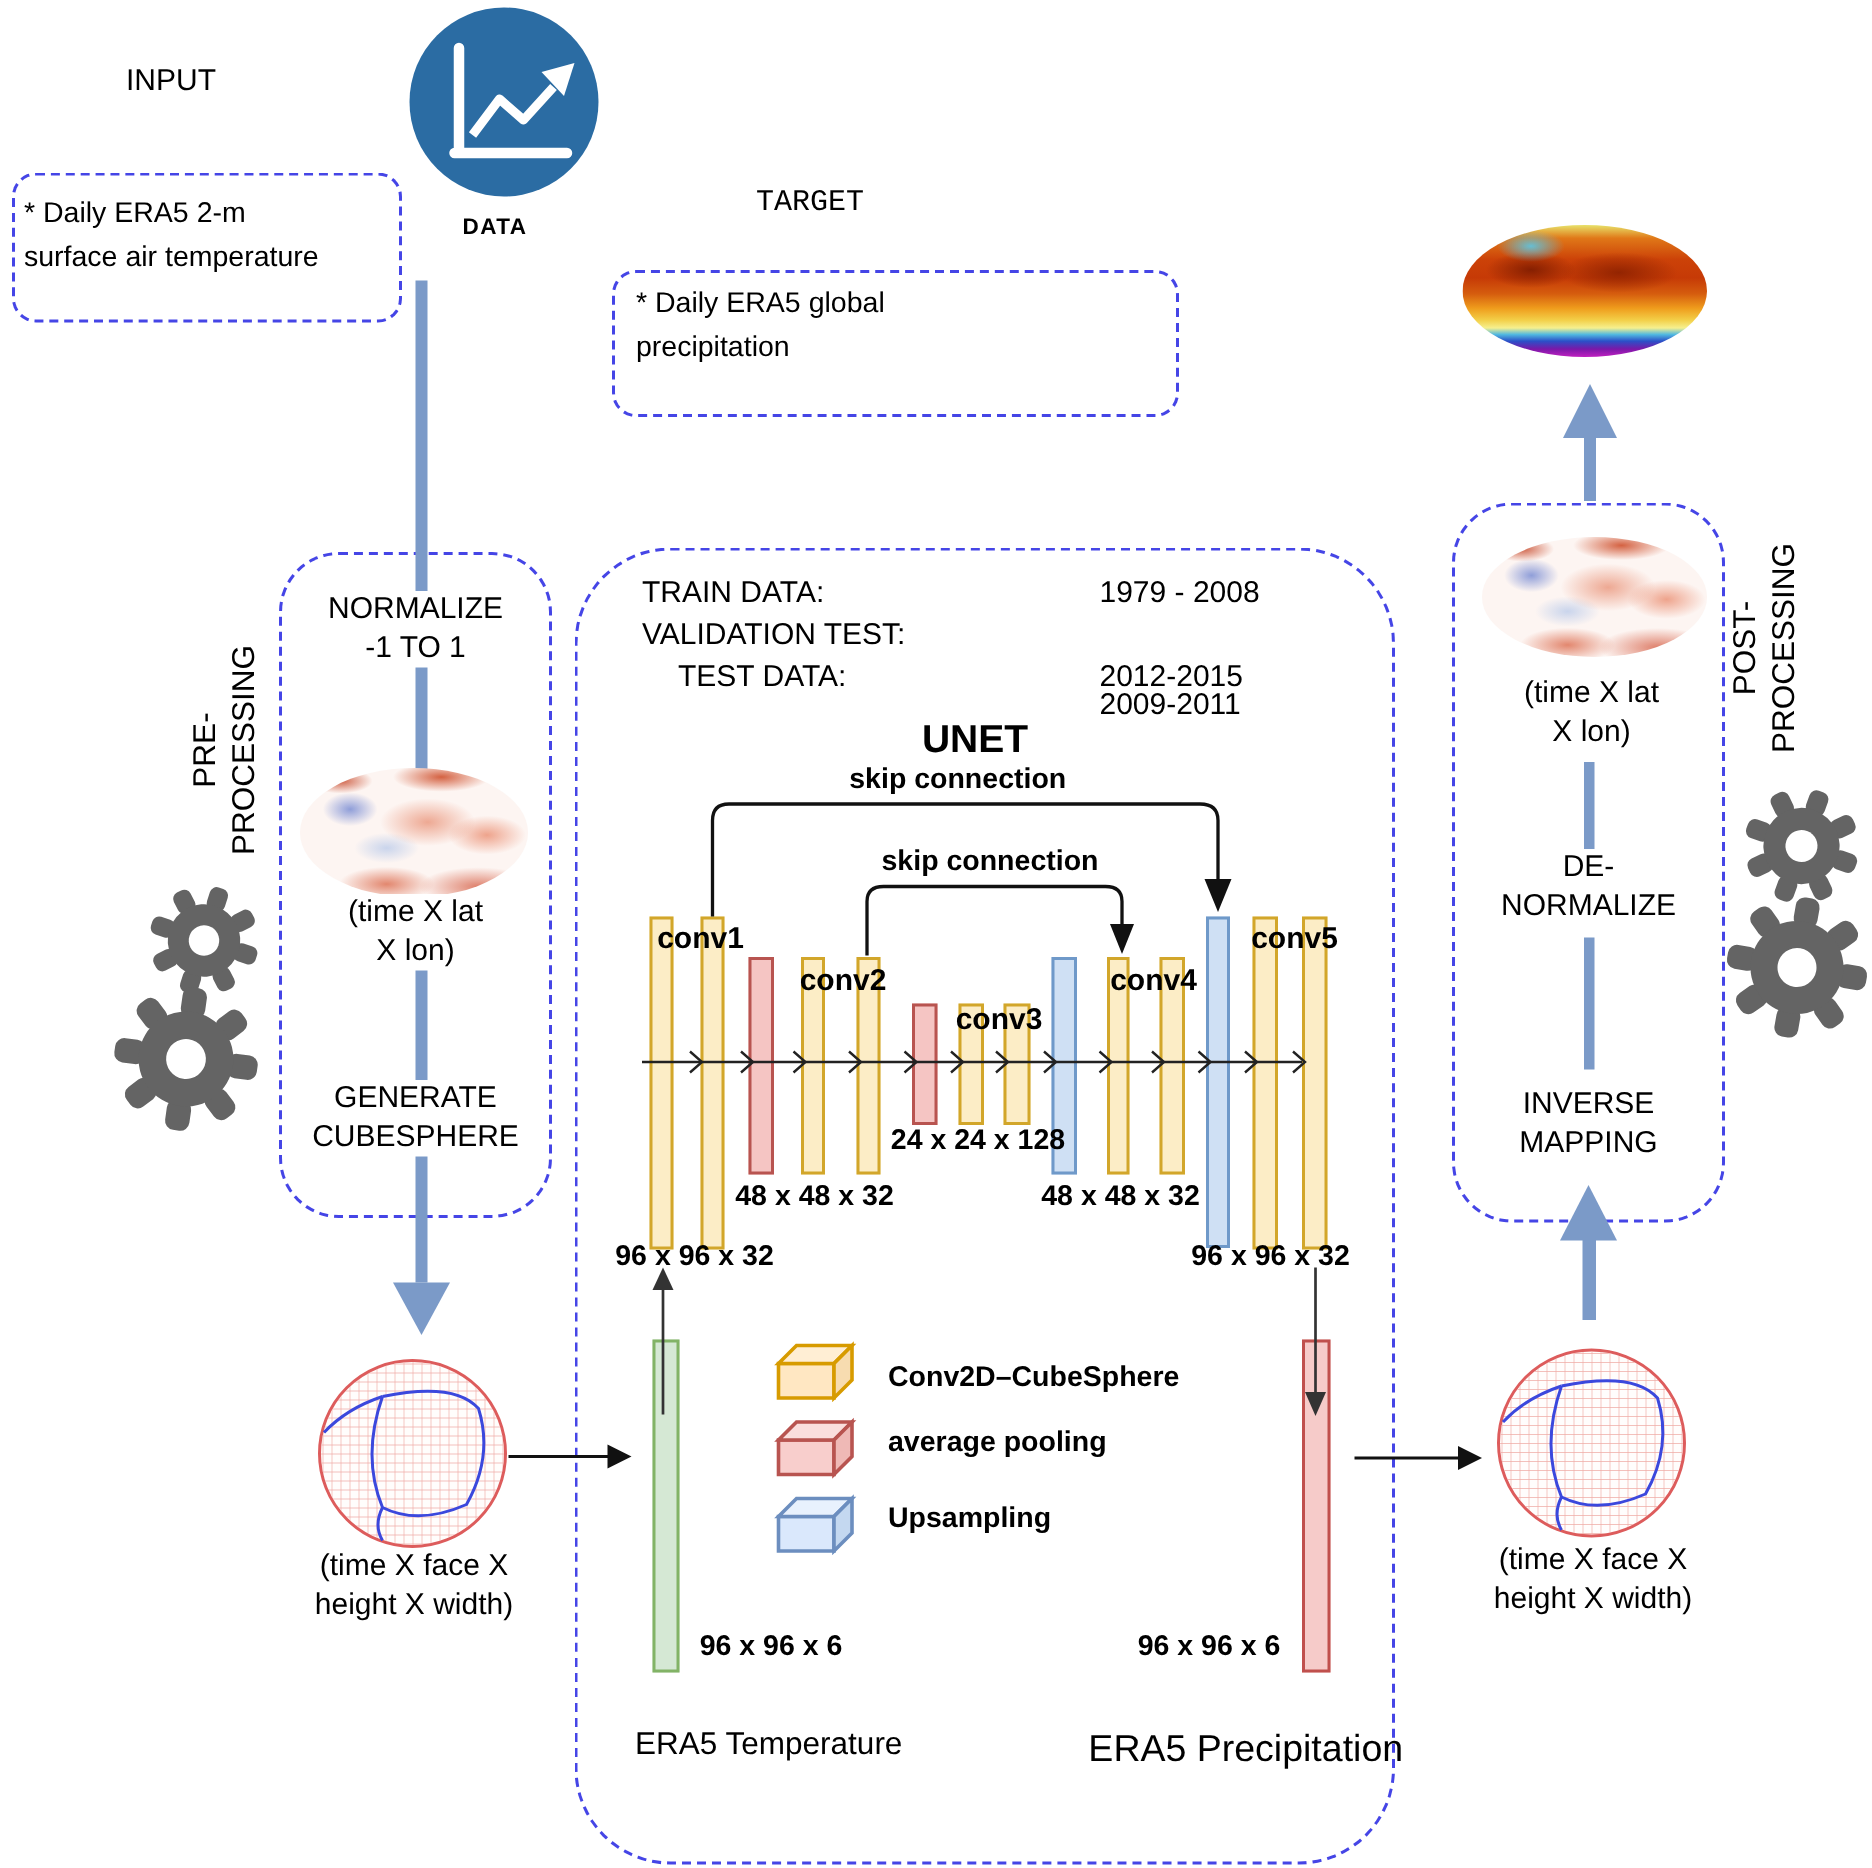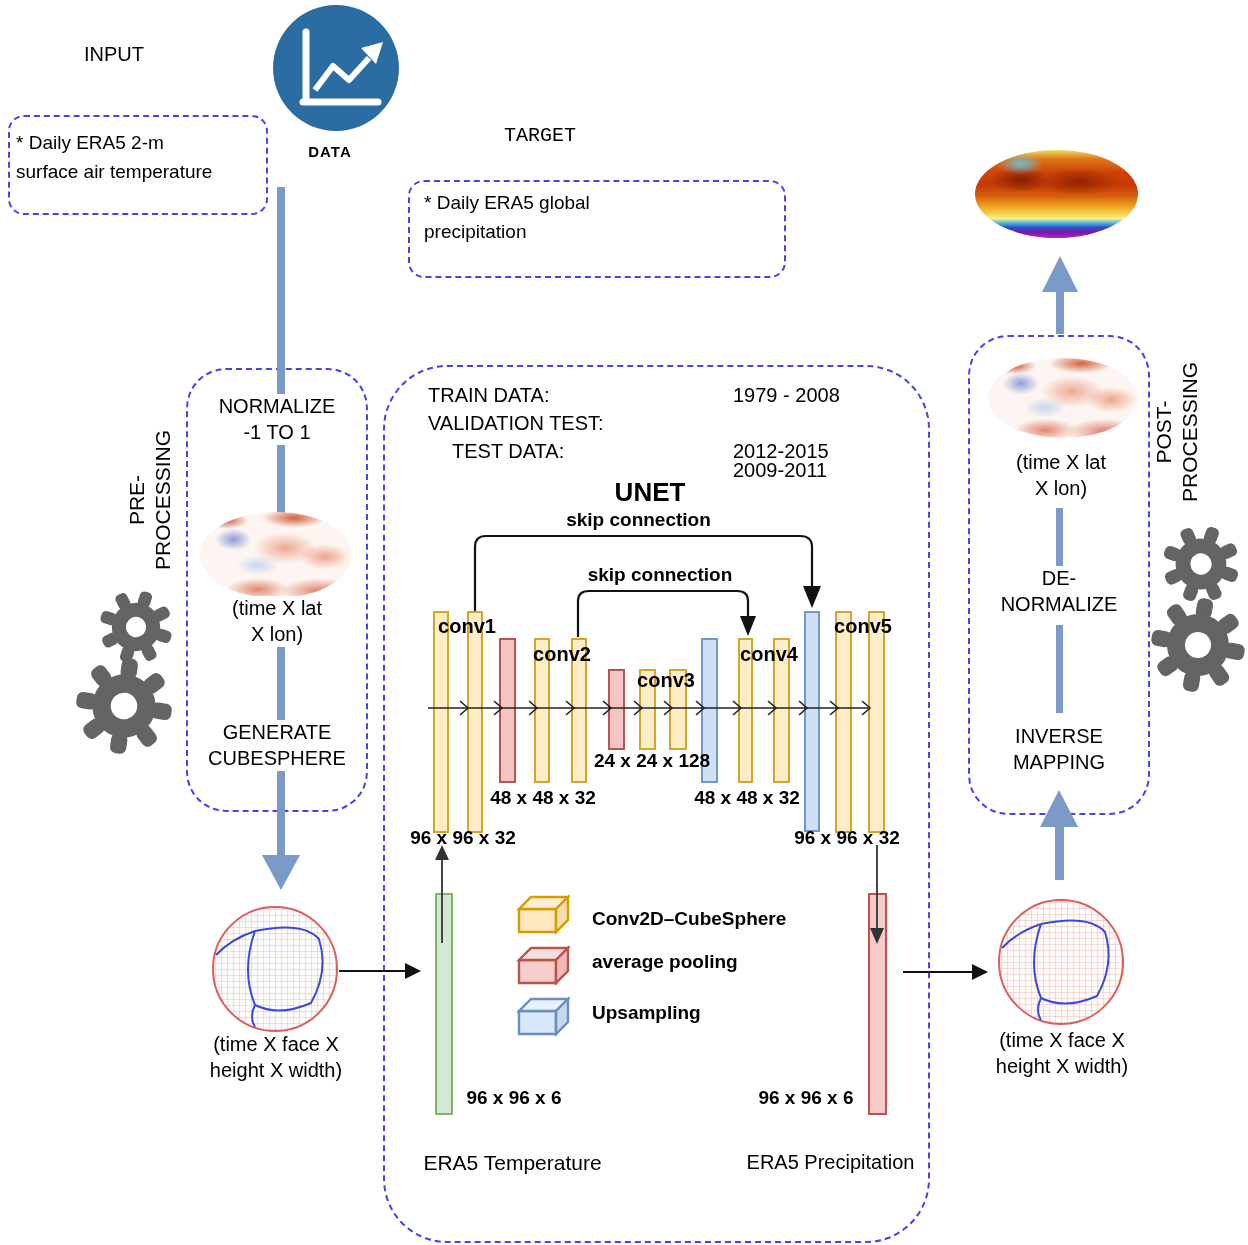--- a/index.html
+++ b/index.html
@@ -236,21 +236,21 @@
   <div class="cube" style="left:516px;top:995px;">
     <svg width="56" height="42">
         <path d="M3,16 h37 v23 h-37 z" fill="#dae8fc" stroke="#6c8ebf" stroke-width="2.4"></path>
         <path d="M3,16 L15,4 h37 L40,16 z" fill="#e8f1fd" stroke="#6c8ebf" stroke-width="2.4"></path>
         <path d="M40,16 L52,4 v23 L40,39 z" fill="#c4d8f0" stroke="#6c8ebf" stroke-width="2.4"></path>
       </svg>
   </div>
   <div class="legend-label" style="left:592px;top:1002px;width:230px;">Upsampling</div>
 
   <div class="lbl ctr" style="left:405px;top:1150px;width:215px;font-size:21px;z-index:3;">ERA5 Temperature</div>
-  <div class="lbl ctr" style="left:723px;top:1150px;width:215px;font-size:20px;z-index:3;">ERA5 Precipitation</div>
+  <div class="lbl ctr" style="left:723px;top:1150px;width:215px;font-size:25px;z-index:3;">ERA5 Precipitation</div>
 
   <div class="lbl rot abs" style="left:1096px;top:403px;width:168px;height:58px;z-index:3;">POST-
 PROCESSING</div>
   <div class="lbl ctr whitebg" style="left:988px;top:450px;width:146px;font-size:20px;z-index:3;">(time X lat
 X lon)</div>
   <div class="lbl ctr whitebg" style="left:978px;top:566px;width:162px;font-size:20px;z-index:3;">DE-
 NORMALIZE</div>
   <div class="lbl ctr whitebg" style="left:978px;top:724px;width:162px;font-size:20px;z-index:3;">INVERSE
 MAPPING</div>
   <div class="lbl ctr" style="left:978px;top:1028px;width:168px;font-size:20px;z-index:3;">(time X face X

